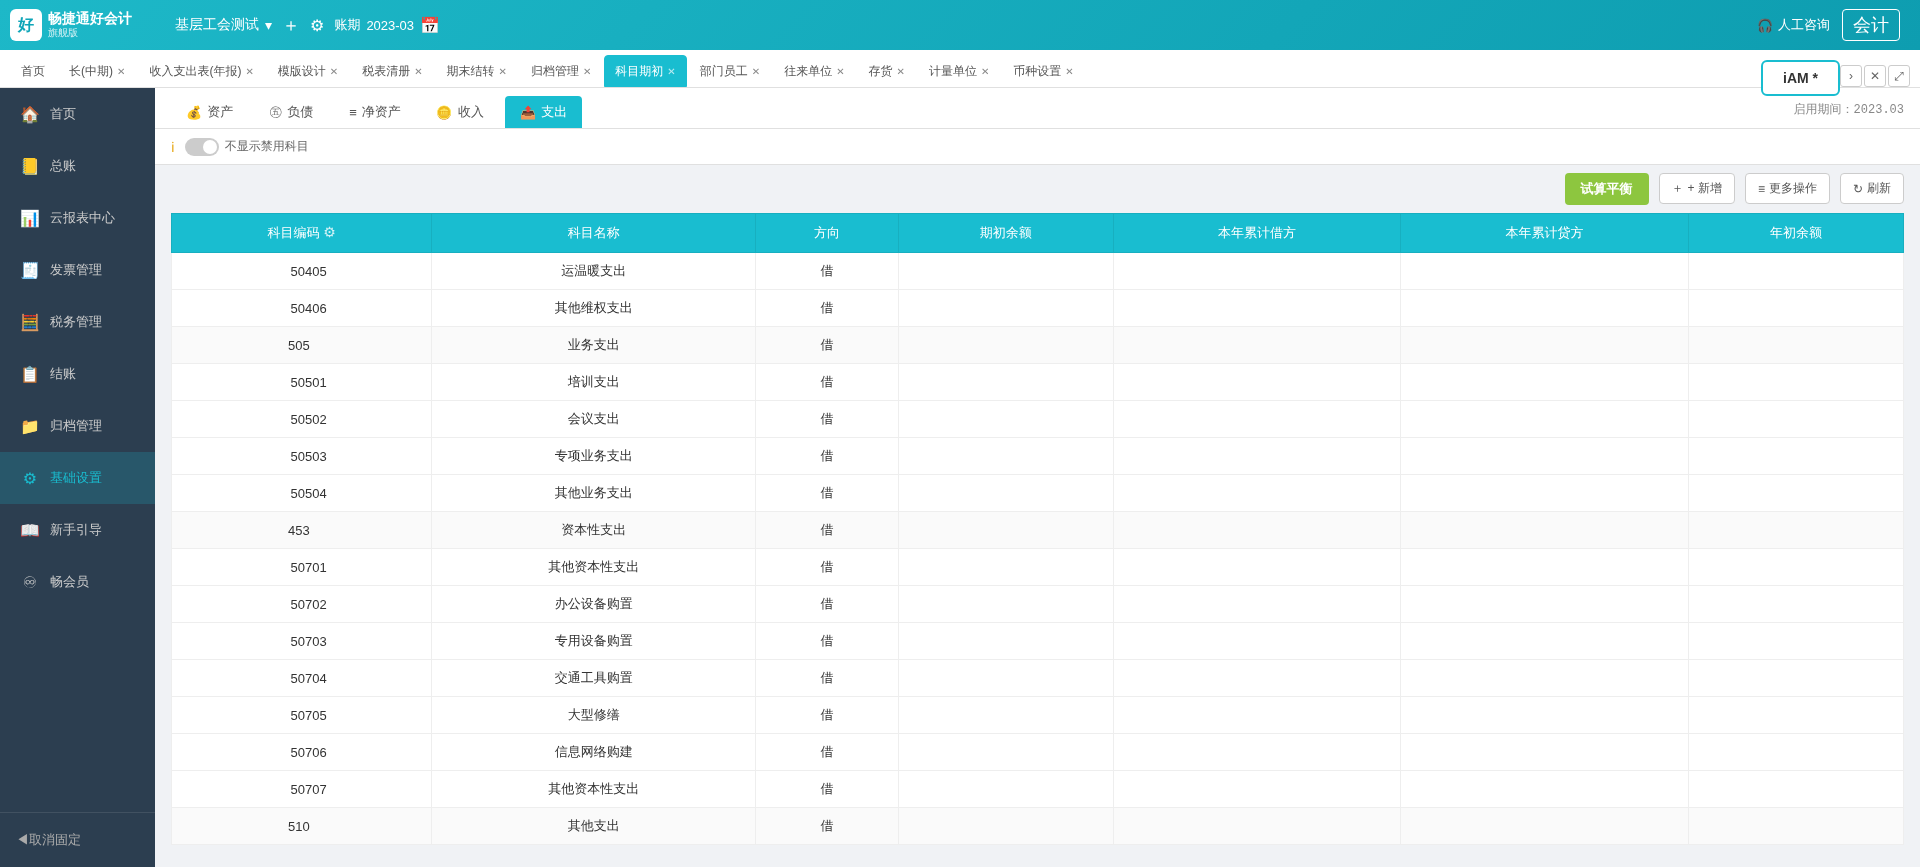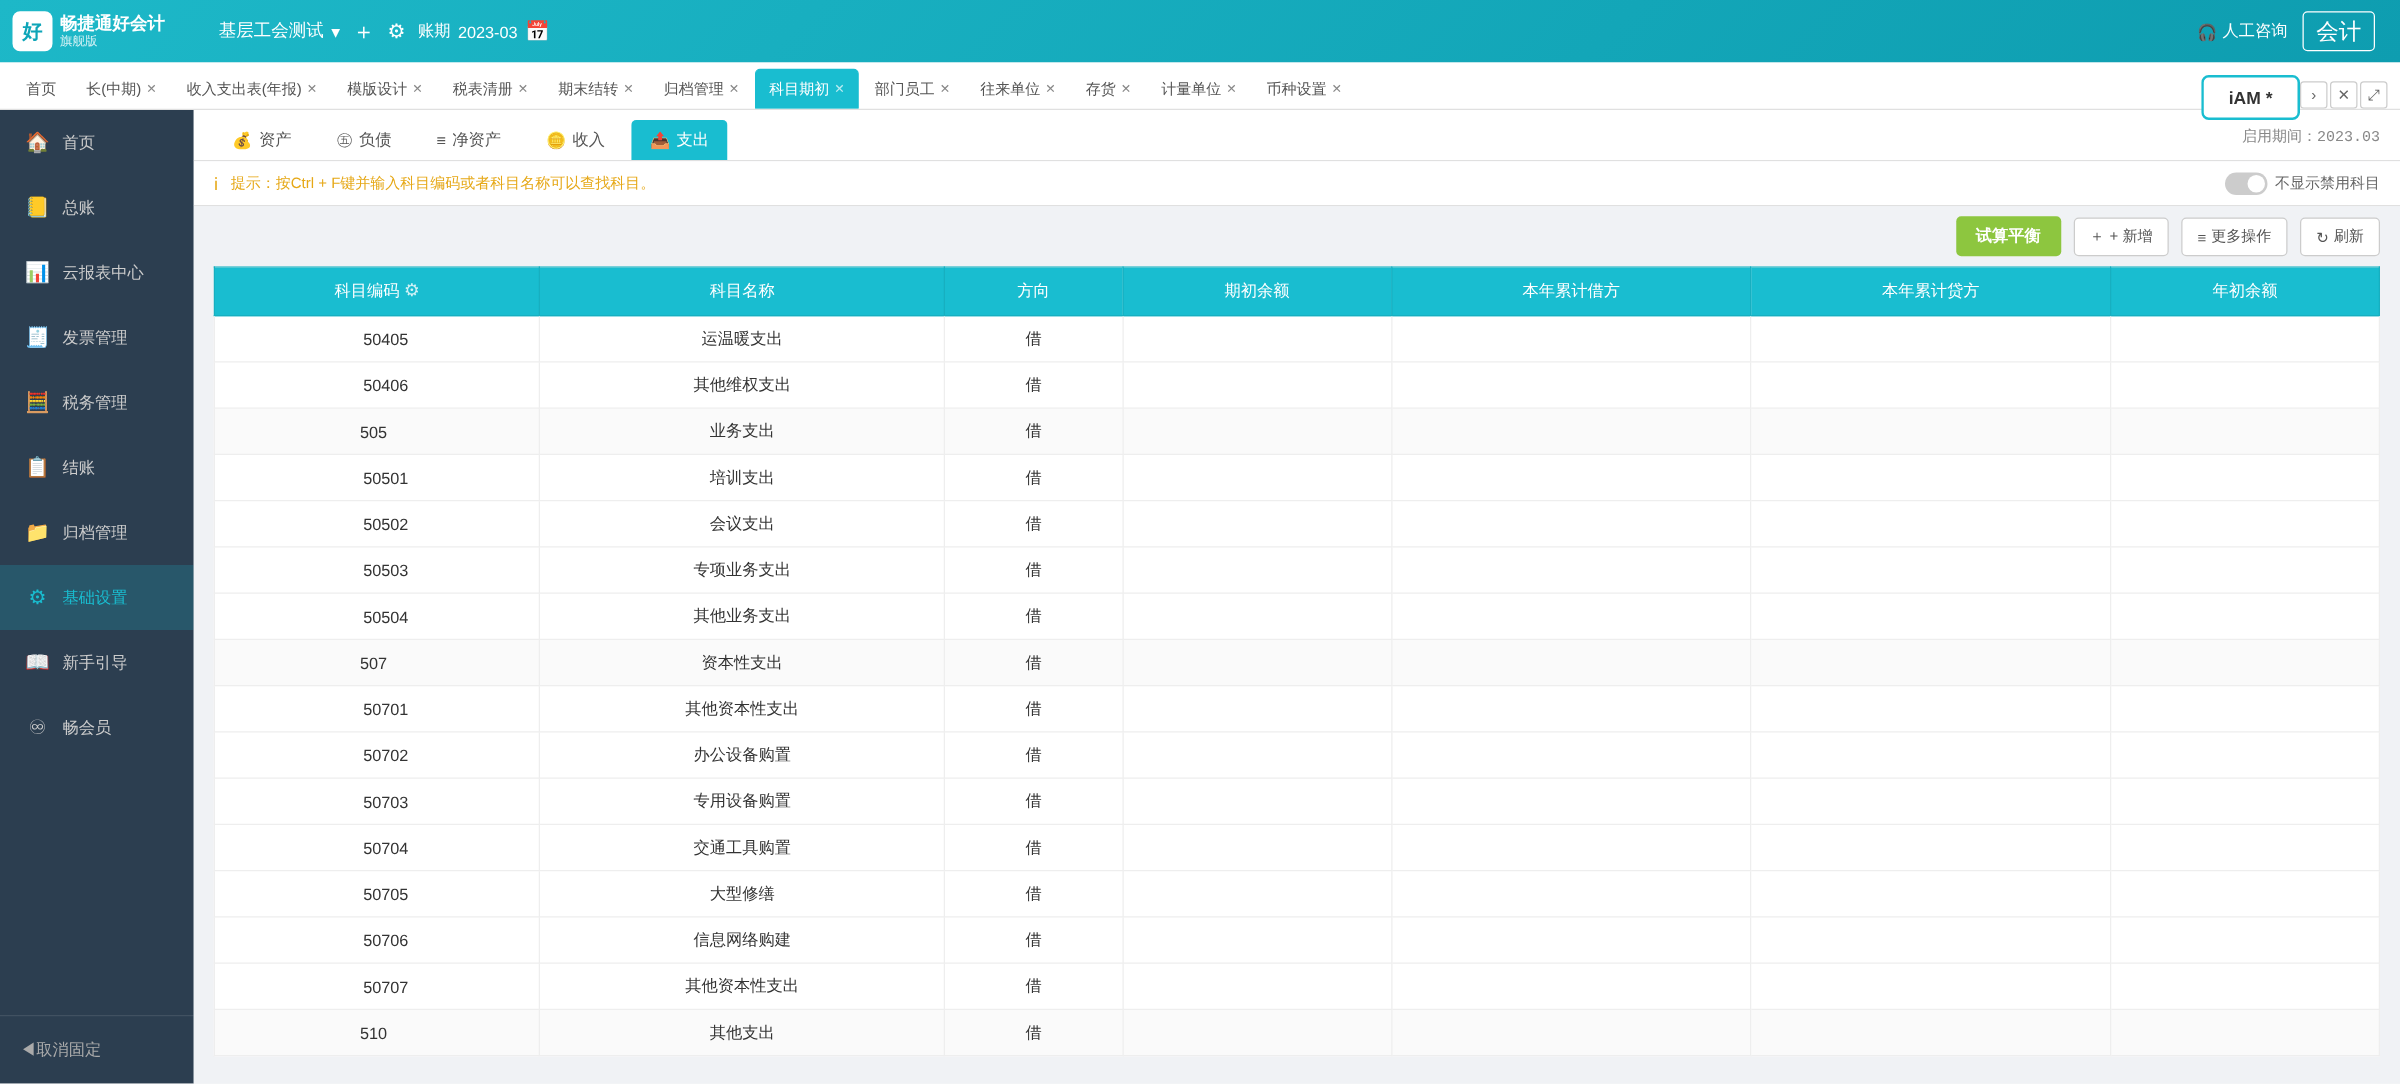--- a/index.html
+++ b/index.html
@@ -202,21 +202,21 @@
     .switch-knob {
       width: 14px; height: 14px;
       background: #fff; border-radius: 50%;
       position: absolute; top: 2px; right: 2px;
     }
 
     
     .action-bar {
       background: #f0f2f5;
       padding: 8px 16px;
-      display: flex; align-items: flex-end; justify-content: flex-end;
+      display: flex; align-items: flex-start; justify-content: flex-end;
       gap: 10px;
       flex-shrink: 0;
     }
     .btn-balance {
       background: #8dc63f;
       color: #fff;
       border: none;
       padding: 7px 16px;
       border-radius: 4px;
       font-size: 13px;
@@ -474,21 +474,20 @@
       </div>
       <div class="sub-tab active">
         <span>📤</span>
         <span>支出</span>
       </div>
       <div class="period-info">启用期间：2023.03</div>
     </div>
 
     <div class="toolbar">
       <span style="color:#e6a817;font-size:14px;">ℹ</span>
-      <span class="hint-text">提示：按Ctrl + F键并输入科目编码或者科目名称可以查找科目。</span>
       <div class="toggle-switch">
         <div class="switch-track">
           <div class="switch-knob"></div>
         </div>
         <span>不显示禁用科目</span>
       </div>
     </div>
 
     <div class="action-bar">
       <button class="btn-balance">试算平衡</button>
@@ -579,21 +578,21 @@
             <tr>
       <td class="code-cell" style="padding-left:2em">50504</td>
       <td>其他业务支出</td>
       <td>借</td>
       <td></td>
       <td></td>
       <td></td>
       <td></td>
     </tr>
             <tr class="parent-row" style="background: rgb(250, 250, 250);">
-      <td class="code-cell" style="padding-left:0.5em">507</td>
+      <td class="code-cell" style="padding-left:0.5em">453</td>
       <td>资本性支出</td>
       <td>借</td>
       <td></td>
       <td></td>
       <td></td>
       <td></td>
     </tr>
             <tr>
       <td class="code-cell" style="padding-left:2em">50701</td>
       <td>其他资本性支出</td>

